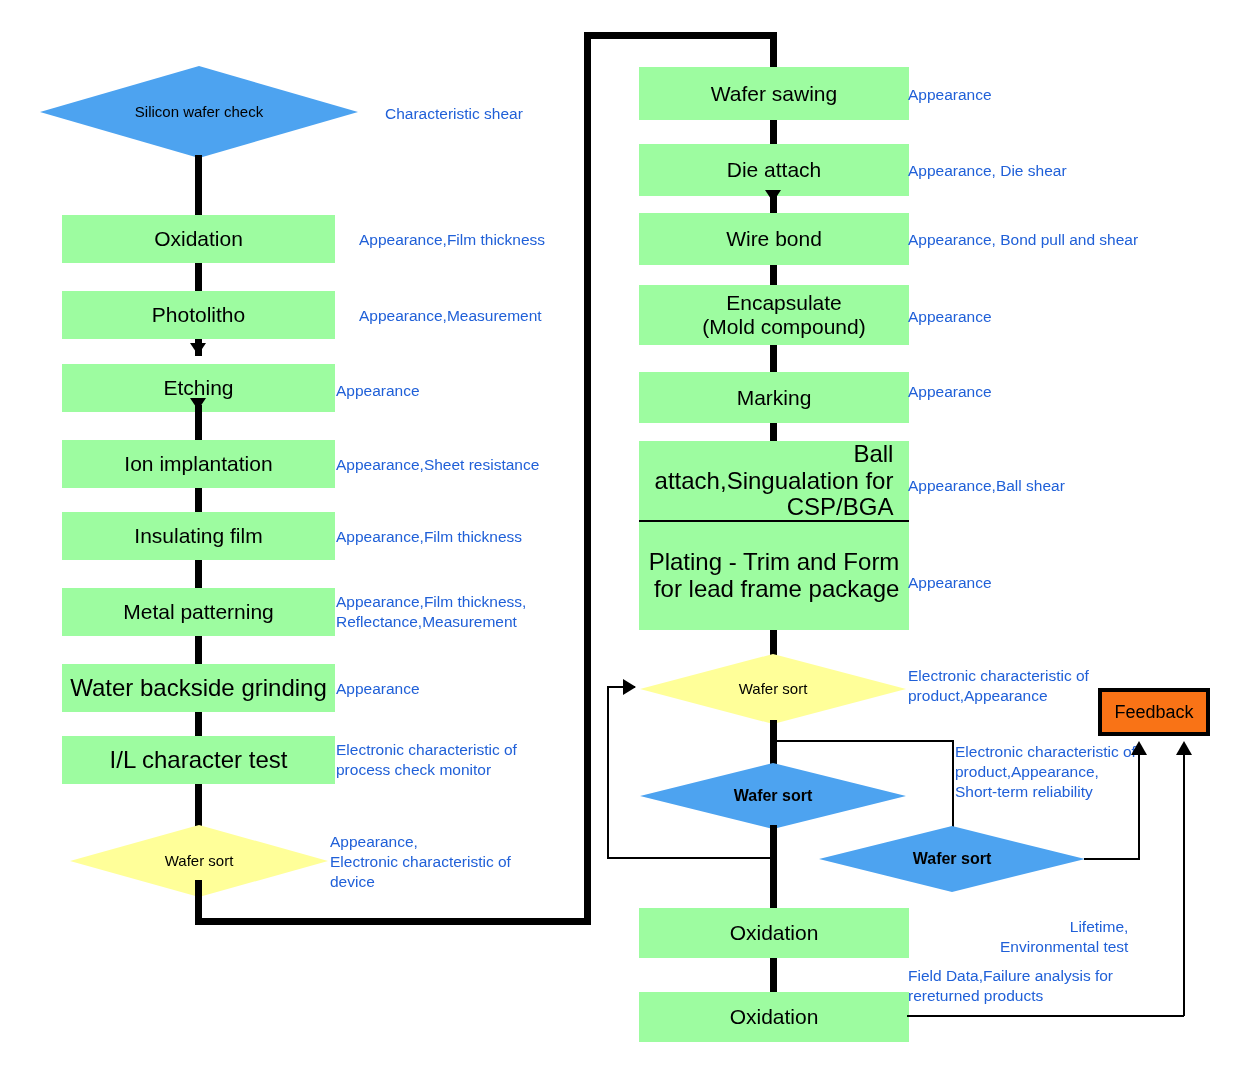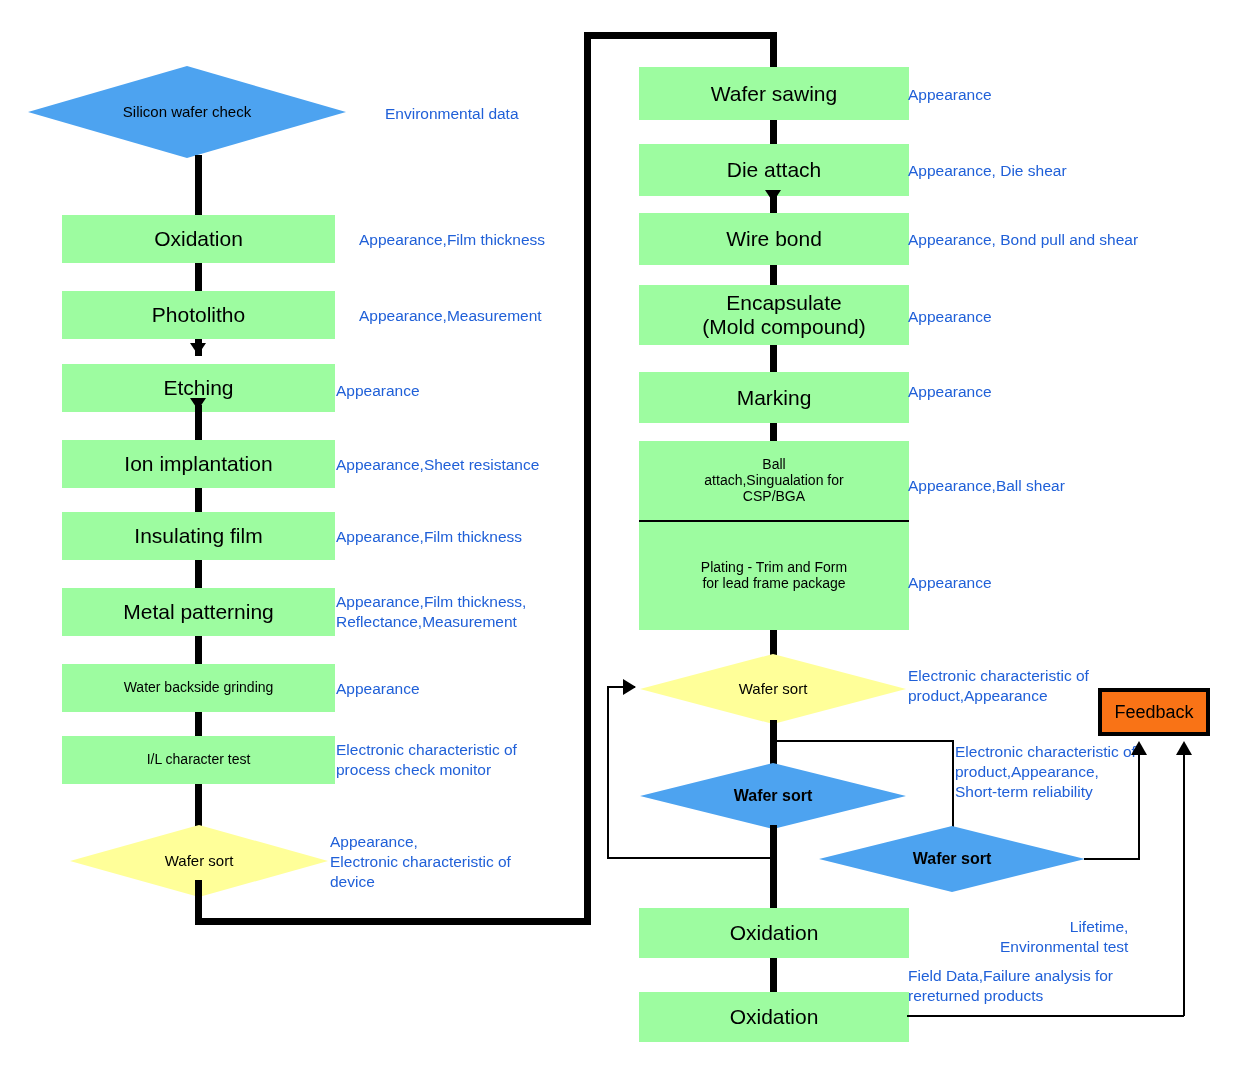--- a/index.html
+++ b/index.html
@@ -4,21 +4,21 @@
 <style>
   html,body{margin:0;padding:0;background:#ffffff;}
   body{width:1249px;height:1080px;overflow:hidden;font-family:"Liberation Sans",sans-serif;}
   #stage{position:relative;width:1249px;height:1080px;background:#fff;}
 
   .node{position:absolute;box-sizing:border-box;display:flex;align-items:center;
         justify-content:center;text-align:center;color:#000;line-height:1.12;}
 
   .proc{background:#9dfca0;}
   .proc .lbl{font-size:21px;}
-  .proc.small .lbl{font-size:14px;}
+  .proc.small .lbl{font-size:24px;text-align:right;}
 
   .diamond{background:transparent;}
   .diamond .dshape{position:absolute;left:0;top:0;width:100%;height:100%;}
   .diamond .lbl{position:relative;z-index:2;font-size:15px;}
   .diamond.boldlbl .lbl{font-weight:bold;font-size:16px;}
 
   .fbbox{background:#f97316;border:4px solid #000;}
   .fbbox .lbl{font-size:18px;}
 
   .ann{position:absolute;color:#1f5fd0;font-size:15.5px;line-height:1.28;
@@ -37,27 +37,27 @@
   .arrowup{position:absolute;width:0;height:0;border-left:8px solid transparent;
            border-right:8px solid transparent;border-bottom:14px solid #000;}
 
   .divline{position:absolute;background:#000;height:2px;}
 </style>
 </head>
 <body>
 
 <div id="stage">
 
-  <div class="node diamond" style="left:28px;top:66px;width:318px;height:92px;">
+  <div class="node diamond" style="left:40px;top:66px;width:318px;height:92px;">
     <svg class="dshape" viewBox="0 0 318 92" preserveAspectRatio="none">
       <polygon points="159,0 318,46 159,92 0,46" fill="#4da3f0"></polygon>
     </svg>
     <span class="lbl">Silicon wafer check</span>
   </div>
-  <div class="ann" style="left:385px;top:104px;">Environmental data</div>
+  <div class="ann" style="left:385px;top:104px;">Characteristic shear</div>
 
   <div class="vthick" style="left:195px;top:155px;height:62px;"></div>
 
   <div class="node proc" style="left:62px;top:215px;width:273px;height:48px;">
     <span class="lbl">Oxidation</span>
   </div>
   <div class="ann" style="left:359px;top:230px;">Appearance,Film thickness</div>
 
   <div class="vthick" style="left:195px;top:263px;height:28px;"></div>
 

